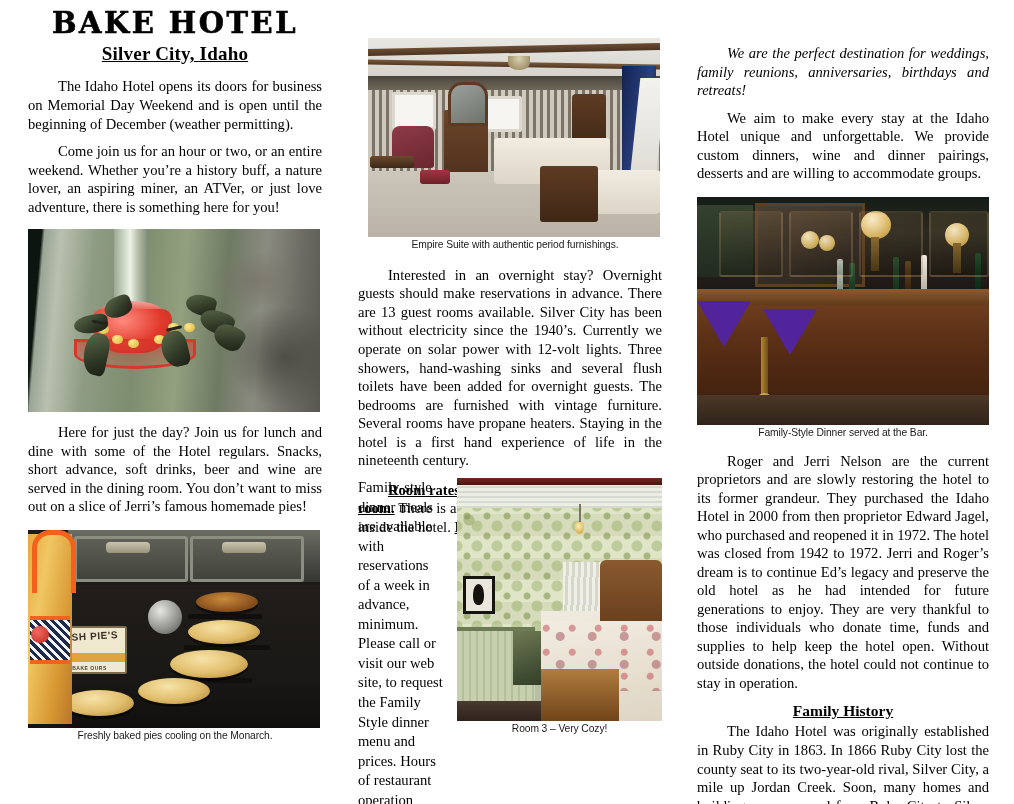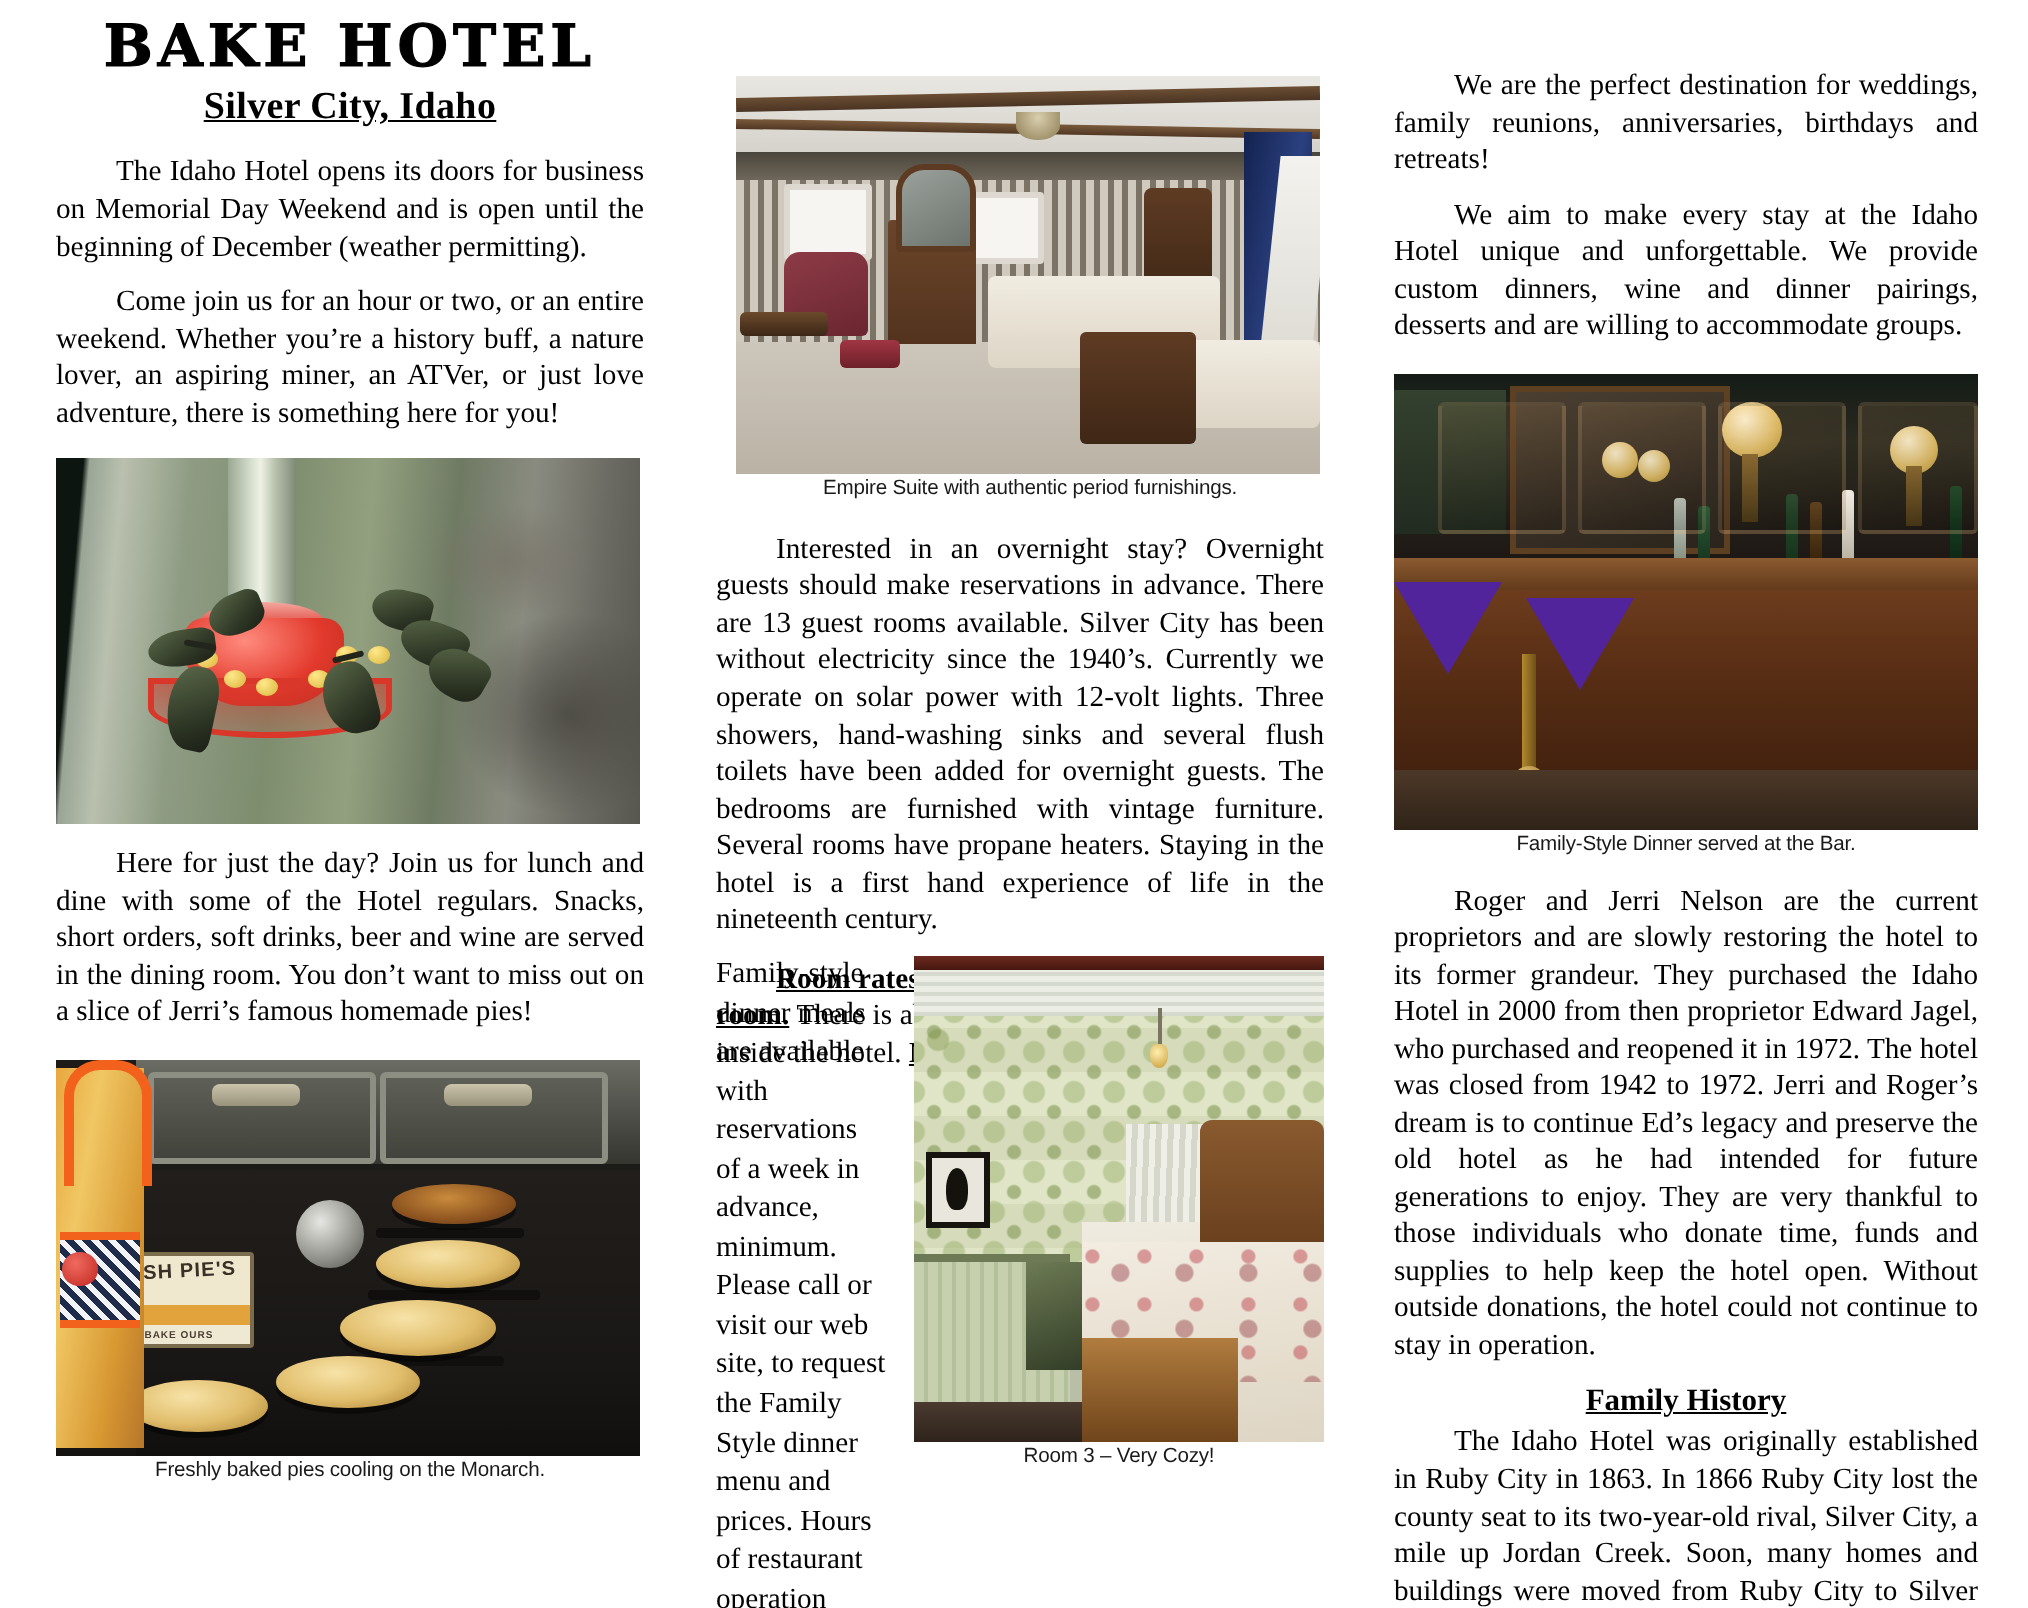--- a/index.html
+++ b/index.html
@@ -460,21 +460,21 @@
         <div class="bird" style="left:76px; top:68px; width:28px; height:20px; transform:rotate(-22deg);"></div>
         <div class="bird" style="left:134px; top:102px; width:26px; height:36px; transform:rotate(-14deg); border-radius:50% 40% 25% 55%;"></div>
         <div class="bird" style="left:158px; top:66px; width:30px; height:20px; transform:rotate(14deg);"></div>
         <div class="bird" style="left:172px; top:82px; width:34px; height:22px; transform:rotate(22deg);"></div>
         <div class="bird" style="left:186px; top:96px; width:30px; height:24px; transform:rotate(30deg);"></div>
         <div class="bird-beak" style="left:64px; top:92px; transform:rotate(10deg);"></div>
         <div class="bird-beak" style="left:138px; top:98px; transform:rotate(-14deg);"></div>
       </div>
     </div>
 
-    <p class="body" style="margin-top:11px;">Here for just the day?  Join us for lunch and dine with some of the Hotel regulars.  Snacks, short orders, soft drinks, beer and wine are served in the dining room.  You don’t want to miss out on a slice of Jerri’s famous homemade pies!</p>
+    <p class="body" style="margin-top:11px;">Here for just the day?  Join us for lunch and dine with some of the Hotel regulars.  Snacks, short advance, soft drinks, beer and wine are served in the dining room.  You don’t want to miss out on a slice of Jerri’s famous homemade pies!</p>
 
     <div class="figure" style="margin-top:14px;">
       <div class="photo ph-pies">
         <div class="stove-wall"></div>
         <div class="stove-top"></div>
         <div class="oven-door" style="left:46px; width:108px;"></div>
         <div class="oven-door" style="left:162px; width:108px;"></div>
         <div class="oven-badge" style="left:78px;"></div>
         <div class="oven-badge" style="left:194px;"></div>
         <div class="kettle"></div>
@@ -553,21 +553,21 @@
         <div class="r4-bed"></div>
         <div class="r4-headboard"></div>
         <div class="r4-quilt"></div>
         <div class="r4-footboard"></div>
       </div>
       <p class="caption">Room 3 – Very Cozy!</p>
     </div>
   </div>
 
   <div class="col col-right">
-    <p class="body first" style="margin-top:34px;">We are the perfect destination for weddings, family reunions, anniversaries, birthdays and retreats!</p>
+    <p class="body first" style="margin-top:44px;font-style:italic;">We are the perfect destination for weddings, family reunions, anniversaries, birthdays and retreats!</p>
     <p class="body">We aim to make every stay at the Idaho Hotel unique and unforgettable. We provide custom dinners, wine and dinner pairings, desserts and are willing to accommodate groups.</p>
 
     <div class="figure" style="margin-top:14px;">
       <div class="photo ph-bar">
         <div class="bar-back"></div>
         <div class="bar-green"></div>
         <div class="bar-mirror"></div>
         <div class="lamp-globe" style="left:164px; top:14px; width:30px; height:28px;"></div>
         <div class="lamp-stem" style="left:174px; top:40px; height:34px;"></div>
         <div class="lamp-globe" style="left:248px; top:26px; width:24px; height:24px;"></div>

